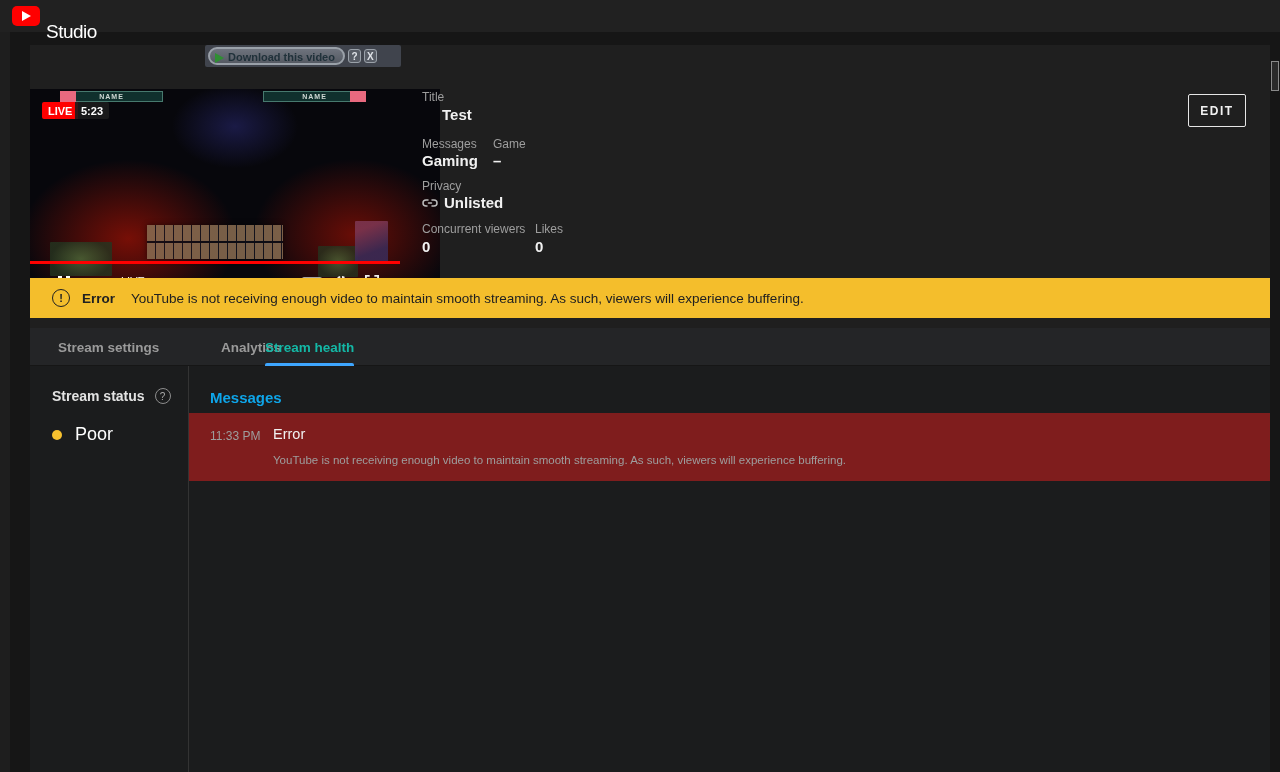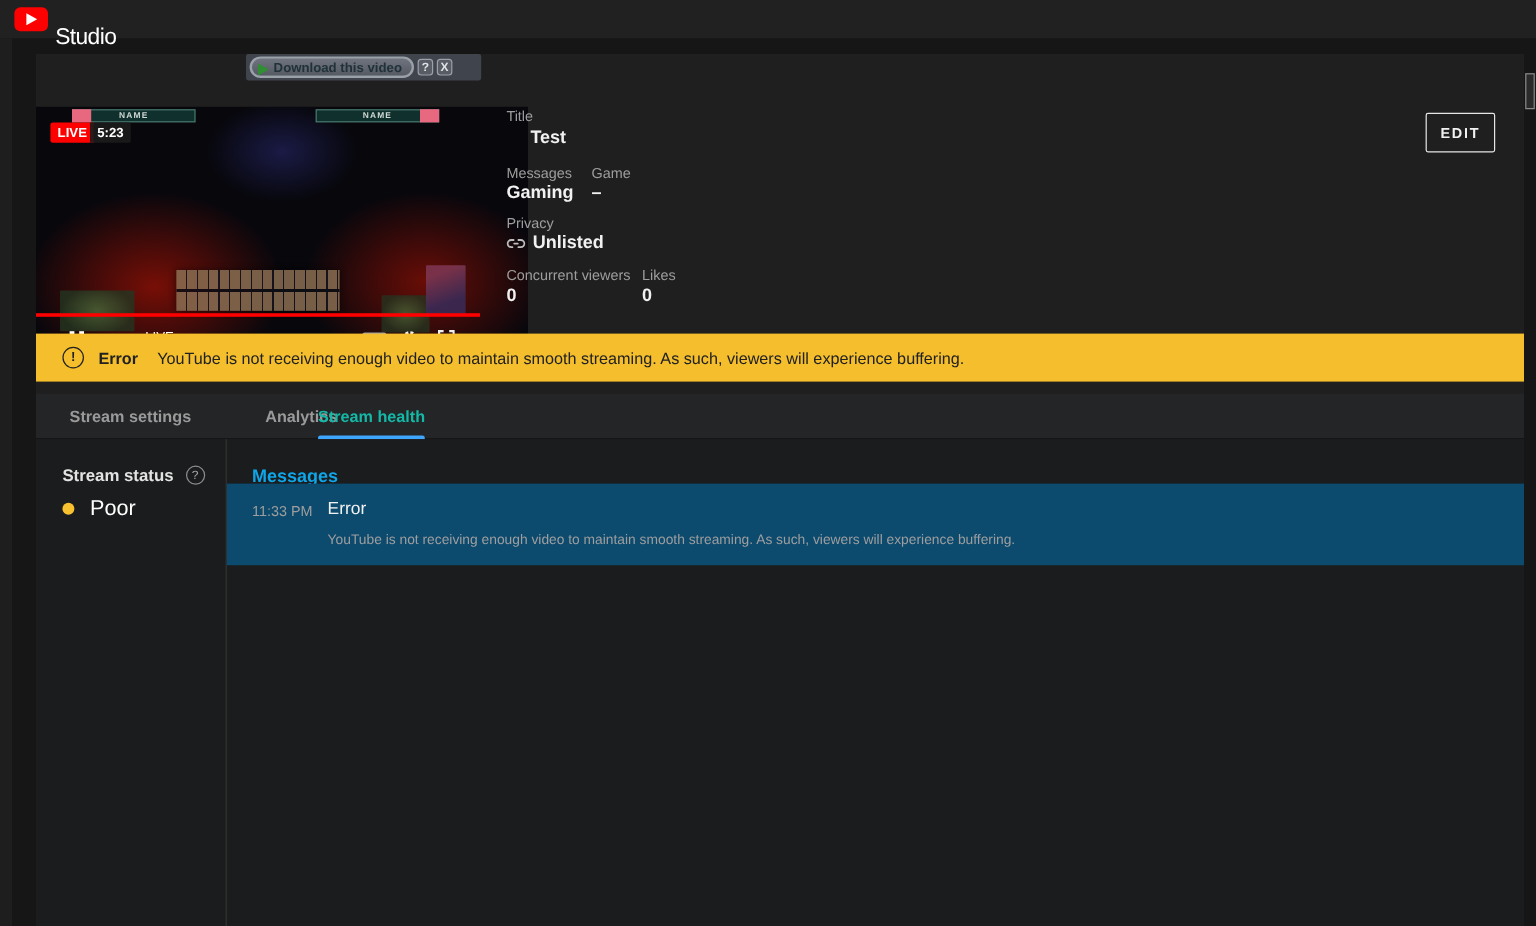--- a/index.html
+++ b/index.html
@@ -103,25 +103,25 @@
                        background:#3ea6ff; border-radius:2px 2px 0 0; }
   #tab-settings { left:28px; } #tab-analytics { left:150px;margin-left:41px; } #tab-health { left:235px; }
 
   
   #health { position:absolute; left:0; top:321px; width:1240px; height:406px; background:#1b1c1d; }
   #hdivider { position:absolute; left:158px; top:0; width:1px; height:406px; background:#333; }
   #status-label-row { position:absolute; left:22px; top:22px; display:flex; align-items:center; gap:10px;text-align:center; }
   #status-label { color:#e3e3e3; font-size:14px; font-weight:bold; }
   .qmark { width:16px; height:16px; border:1px solid #8d8d8d; border-radius:50%; color:#aaa; font-size:10px;
            display:flex; align-items:center; justify-content:center; }
-  #status-value-row { position:absolute; left:22px; top:47px; display:flex; align-items:center; gap:13px;justify-content:center; }
+  #status-value-row { position:absolute; left:22px; top:58px; display:flex; align-items:center; gap:13px;justify-content:center; }
   #status-dot { width:10px; height:10px; border-radius:50%; background:#f7c12f; }
   #status-value { color:#fff; font-size:18px; }
   #messages-label { position:absolute; left:180px; top:23px; color:#0ea5e9; font-size:15px; font-weight:bold; }
-  #msg-row { position:absolute; left:159px; top:37px; width:1081px; height:68px; background:#0c4a6e; }
+  #msg-row { position:absolute; left:159px; top:47px; width:1081px; height:68px; background:#7f1d1d; }
   #msg-time { position:absolute; left:21px; top:16px; color:#9e9e9e; font-size:12px; }
   #msg-title { position:absolute; left:84px; top:13px; color:#f1f1f1; font-size:14.5px; }
   #msg-text { position:absolute; left:84px; top:41px; color:#9e9e9e; font-size:11.5px; }
 </style>
 </head>
 <body>
 
 <div id="topbar">
   <div id="yt-logo">
       <div class="tri"></div>

